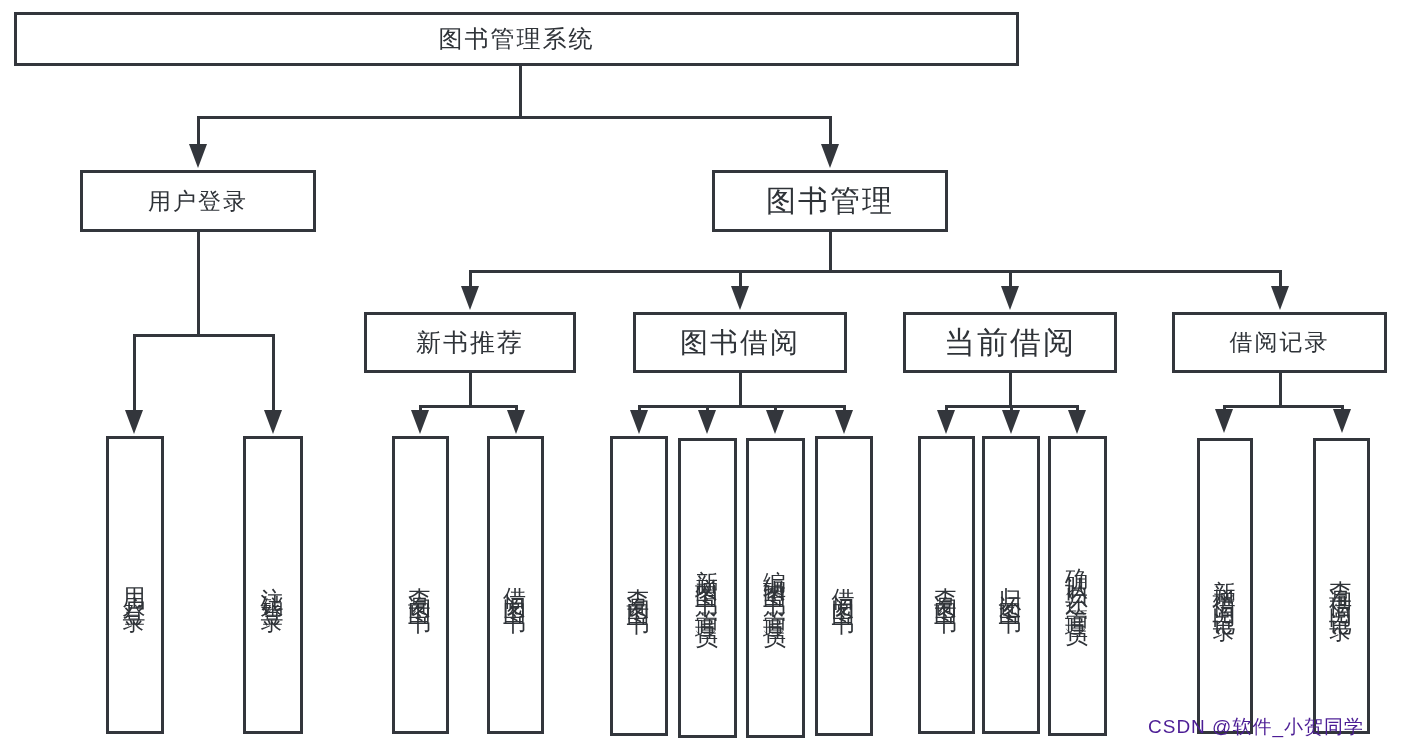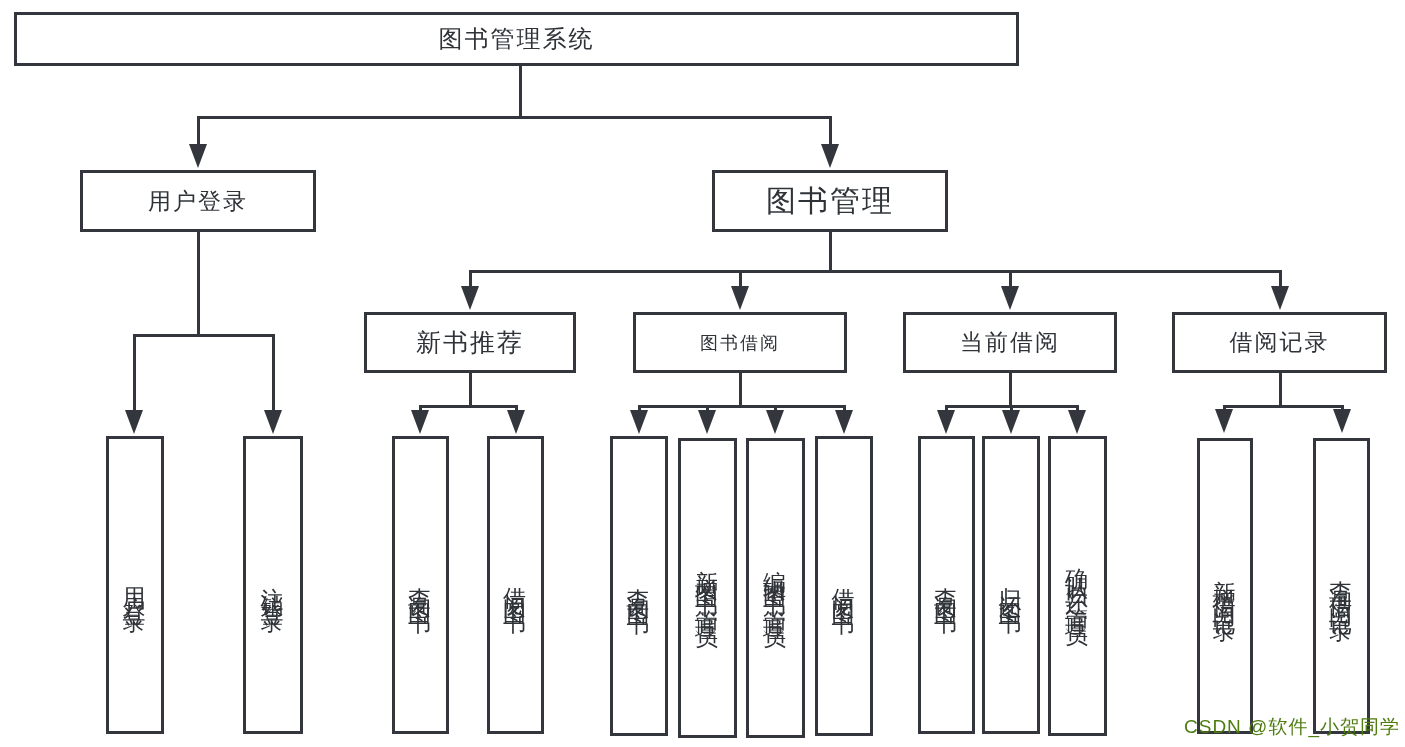--- a/index.html
+++ b/index.html
@@ -55,37 +55,37 @@
     letter-spacing: 1px;
     pointer-events: none;
     z-index: 10;
     white-space: nowrap;
   }
 </style>
 </head>
 <body>
 
 <div id="canvas">
-  <div class="watermark" style="left: 1148px; top: 714px; color: #4d7c0f; margin-left: 36px;">CSDN @软件_小贺同学</div>
+  <div class="watermark" style="left: 1148px; top: 714px; color: #4c1d95;">CSDN @软件_小贺同学</div>
 <div class="node" style="left: 14px; top: 12px; width: 1005px; height: 54px; border-color: rgb(51, 54, 60); color: rgb(47, 51, 56); font-size: 24px;">
       <span class="lbl">图书管理系统</span>
     </div>
     <div class="node" style="left: 80px; top: 170px; width: 236px; height: 62px; border-color: rgb(51, 54, 60); color: rgb(47, 51, 56); font-size: 23px;">
       <span class="lbl">用户登录</span>
     </div>
     <div class="node" style="left: 712px; top: 170px; width: 236px; height: 62px; border-color: rgb(51, 54, 60); color: rgb(47, 51, 56); font-size: 30px;">
       <span class="lbl">图书管理</span>
     </div>
     <div class="node" style="left: 364px; top: 312px; width: 212px; height: 61px; border-color: rgb(51, 54, 60); color: rgb(47, 51, 56); font-size: 25px;">
       <span class="lbl">新书推荐</span>
     </div>
-    <div class="node" style="left: 633px; top: 312px; width: 214px; height: 61px; border-color: rgb(51, 54, 60); color: rgb(47, 51, 56); font-size: 18px;">
+    <div class="node" style="left: 633px; top: 312px; width: 214px; height: 61px; border-color: rgb(51, 54, 60); color: rgb(47, 51, 56); font-size: 28px;">
       <span class="lbl">图书借阅</span>
     </div>
-    <div class="node" style="left: 903px; top: 312px; width: 214px; height: 61px; border-color: rgb(51, 54, 60); color: rgb(47, 51, 56); font-size: 23px;">
+    <div class="node" style="left: 903px; top: 312px; width: 214px; height: 61px; border-color: rgb(51, 54, 60); color: rgb(47, 51, 56); font-size: 31px;">
       <span class="lbl">当前借阅</span>
     </div>
     <div class="node" style="left: 1172px; top: 312px; width: 215px; height: 61px; border-color: rgb(51, 54, 60); color: rgb(47, 51, 56); font-size: 23px;">
       <span class="lbl">借阅记录</span>
     </div>
     <div class="node vert" style="left: 106px; top: 436px; width: 58px; height: 298px; border-color: rgb(51, 54, 60); color: rgb(47, 51, 56); font-size: 23px;">
       <span class="lbl">用户登录</span>
     </div>
     <div class="node vert" style="left: 243px; top: 436px; width: 60px; height: 298px; border-color: rgb(51, 54, 60); color: rgb(47, 51, 56); font-size: 23px;">
       <span class="lbl">注销登录</span>

